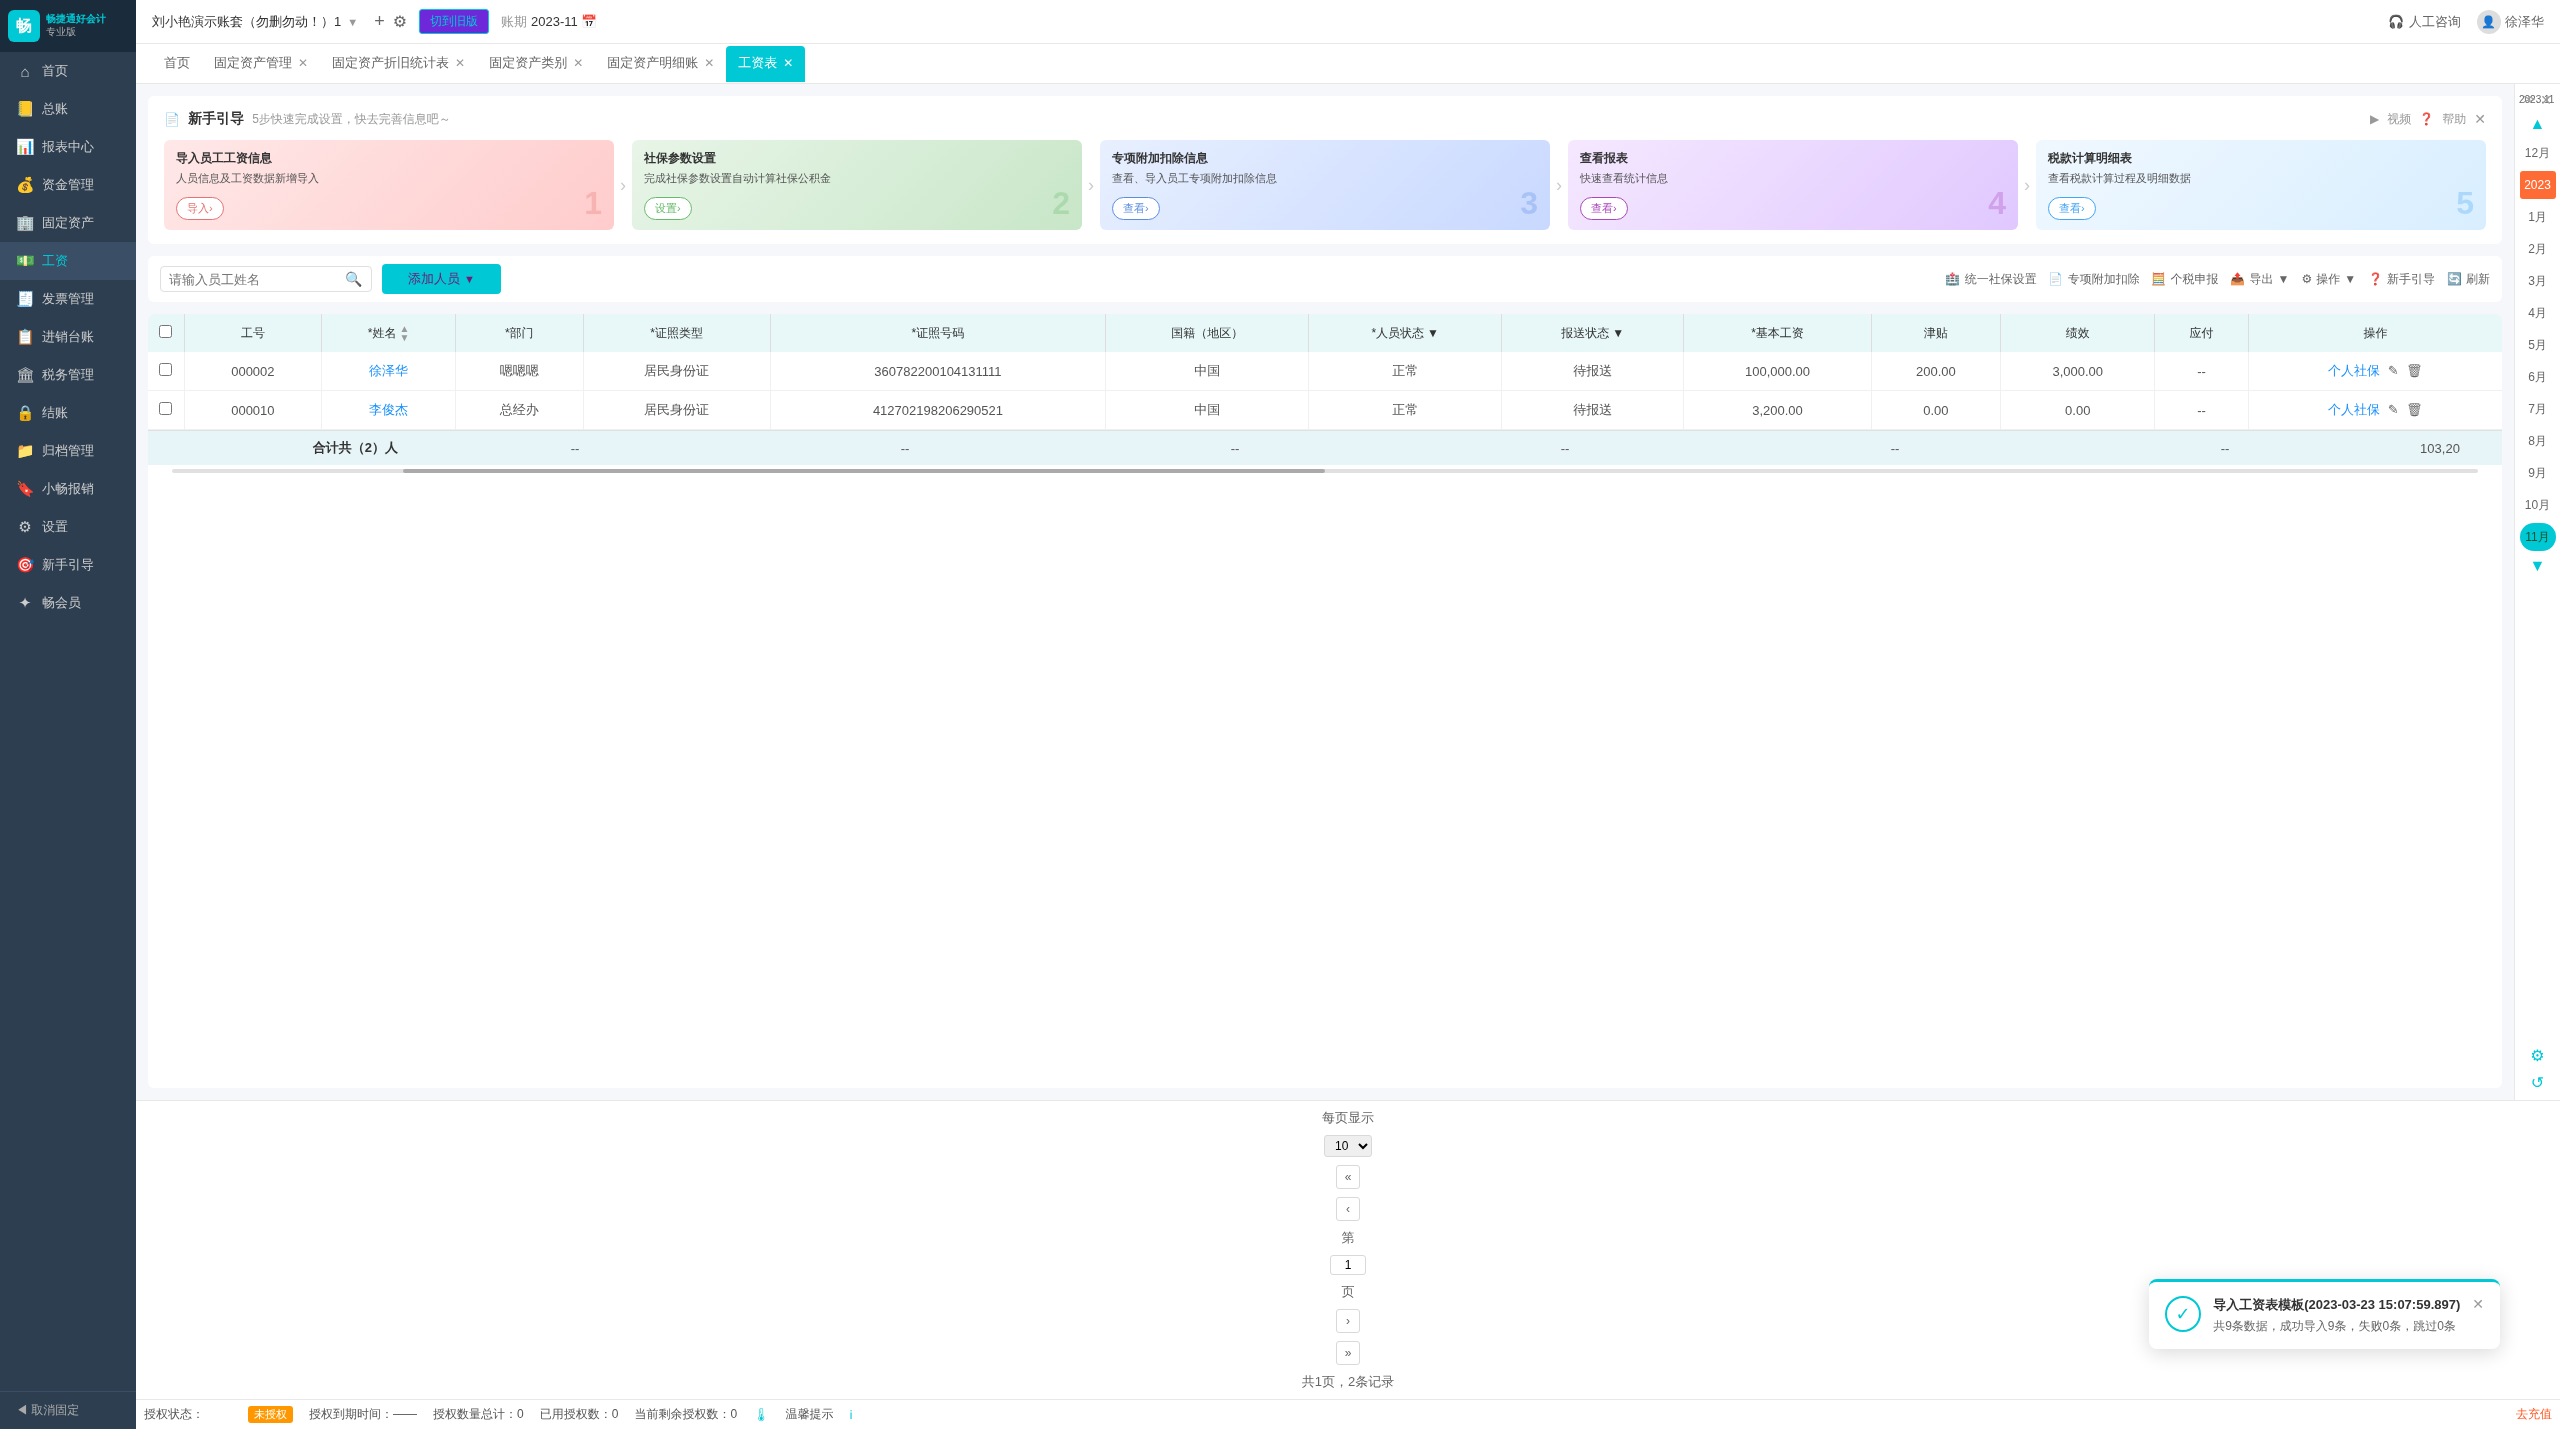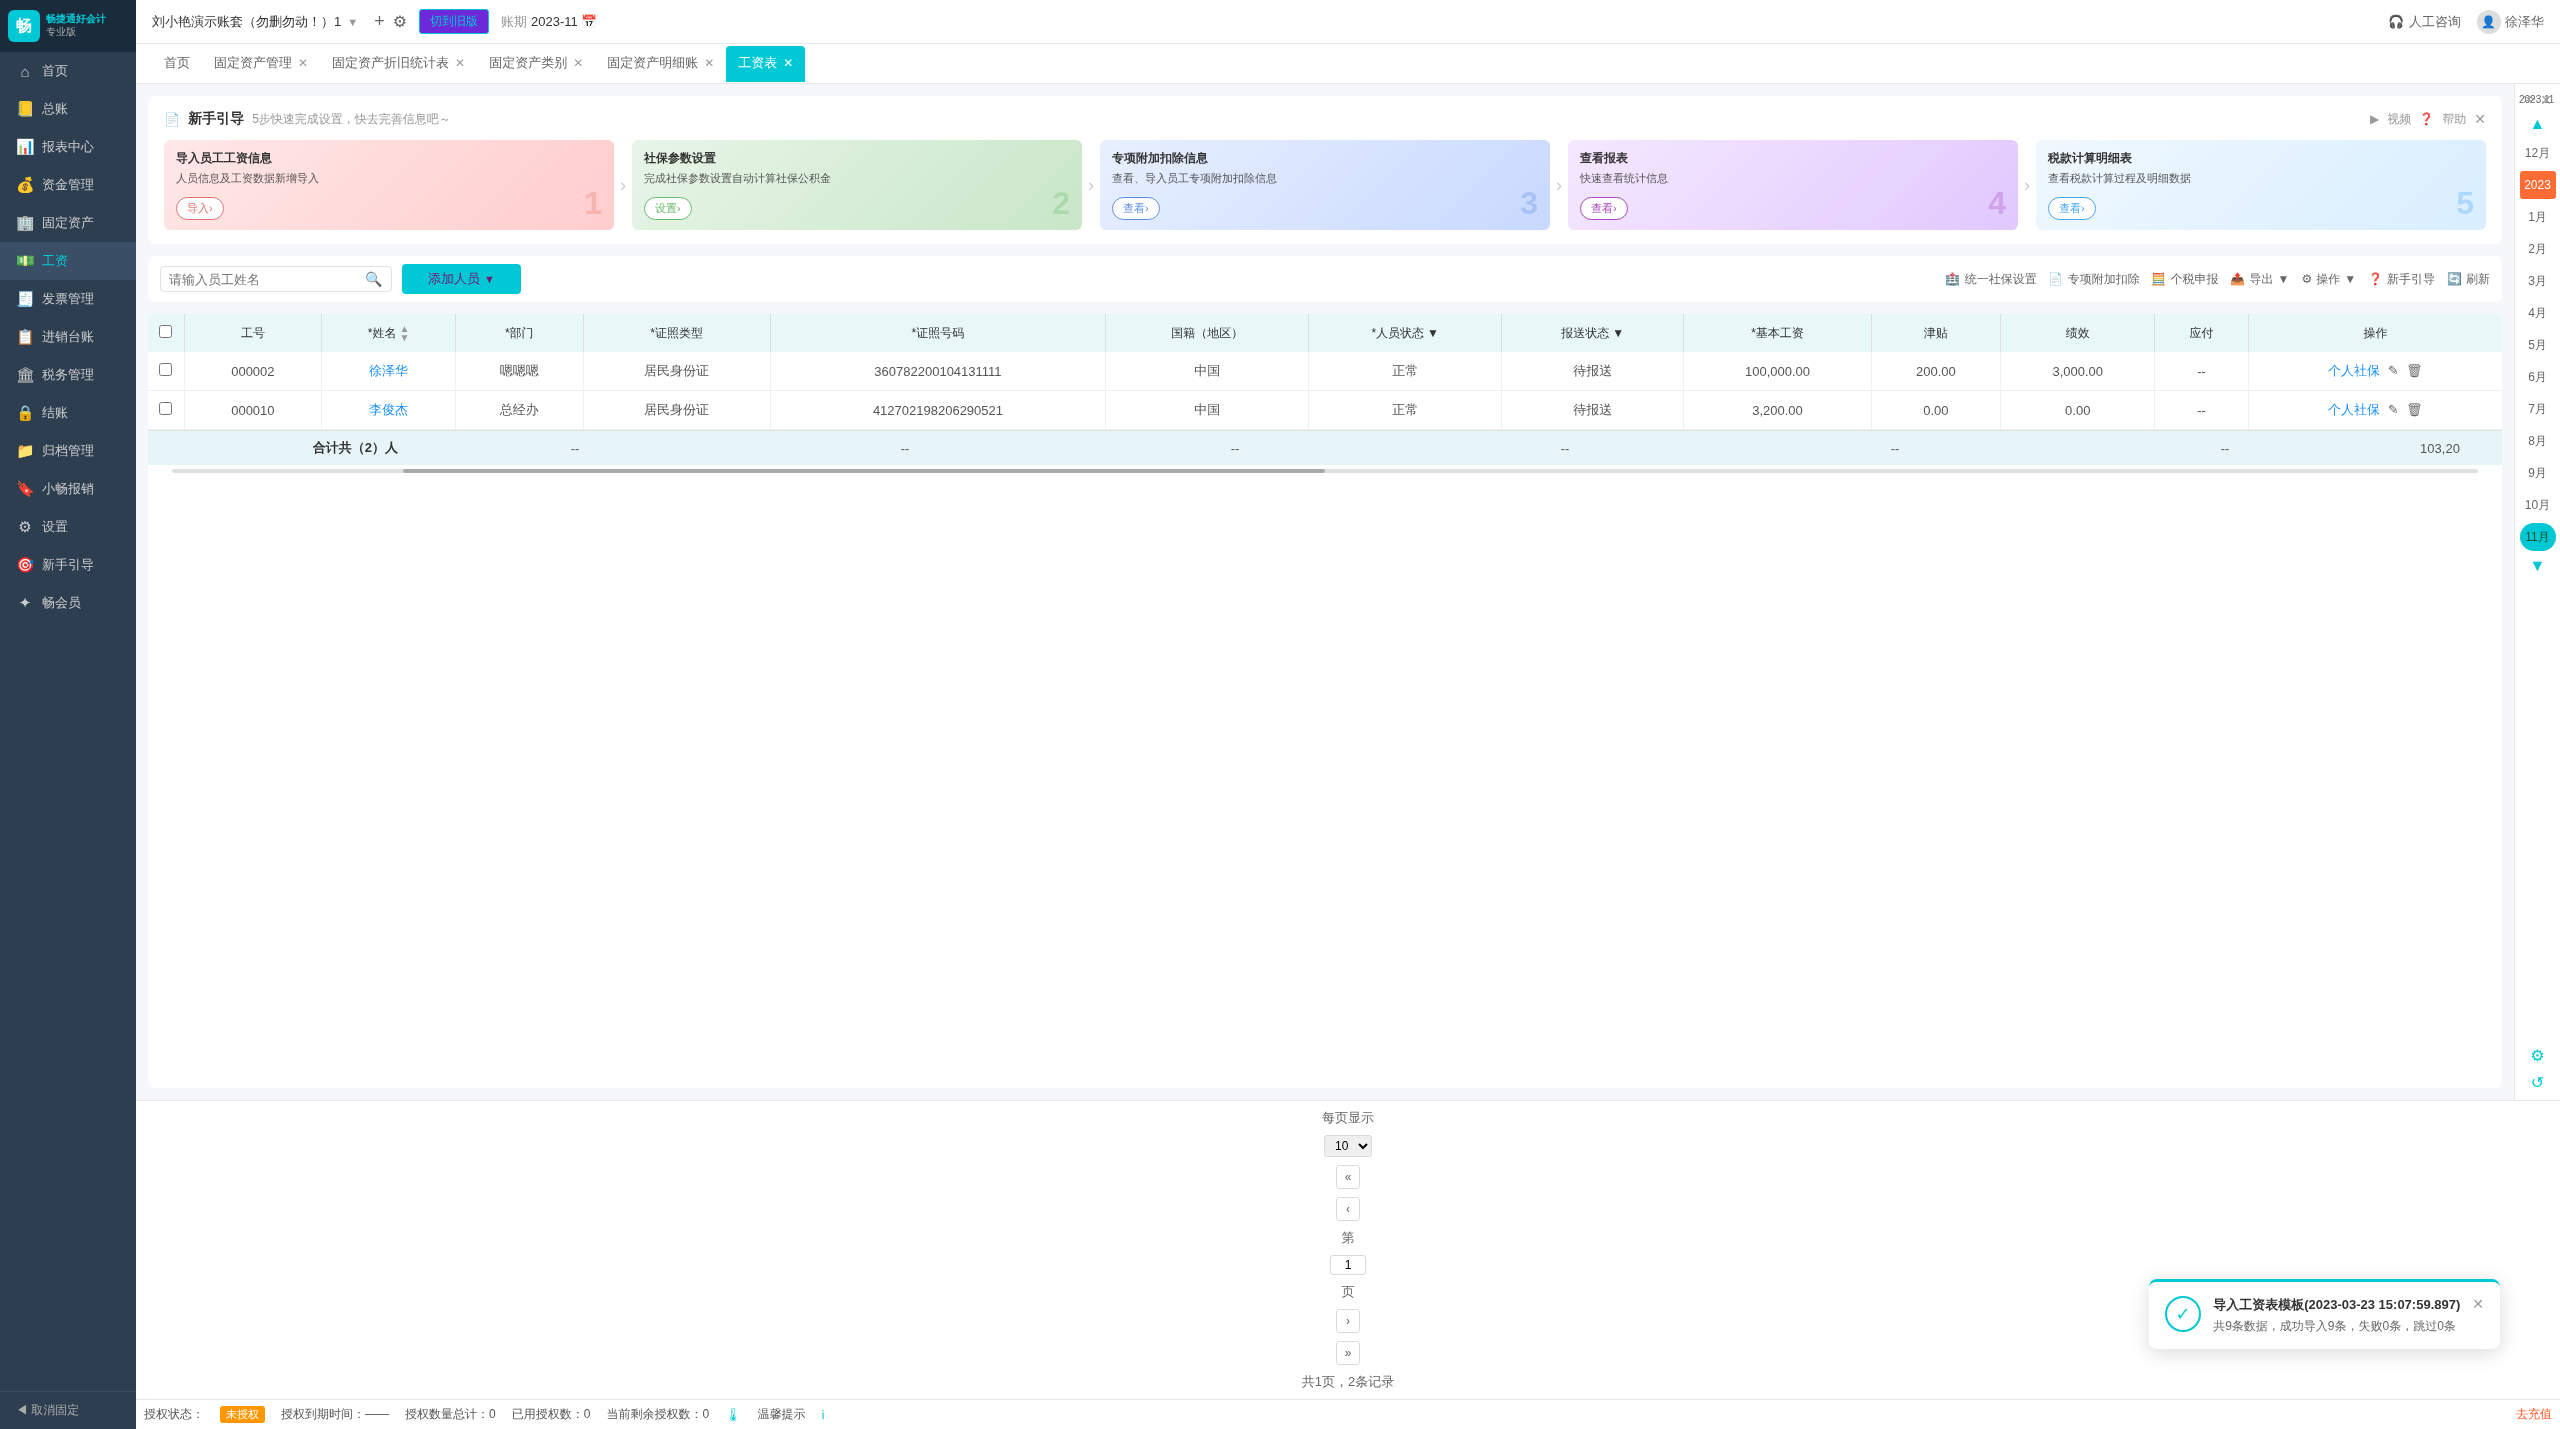--- a/index.html
+++ b/index.html
@@ -68,21 +68,21 @@
     .guide-step-2 .guide-step-btn { background: #fff; color: #66bb6a; border: 1px solid #66bb6a; }
     .guide-step-3 .guide-step-btn { background: #fff; color: #5c8ee0; border: 1px solid #5c8ee0; }
     .guide-step-4 .guide-step-btn { background: #fff; color: #ab47bc; border: 1px solid #ab47bc; }
     .guide-step-5 .guide-step-btn { background: #fff; color: #42a5f5; border: 1px solid #42a5f5; }
     .guide-arrow { color: #ccc; font-size: 18px; padding: 0 6px; flex-shrink: 0; }
     .guide-right { display: flex; align-items: center; gap: 8px; margin-left: auto; font-size: 12px; color: #999; }
     .guide-close { cursor: pointer; color: #999; font-size: 14px; }
 
     
     .toolbar { background: #fff; border-radius: 6px; padding: 8px 12px; display: flex; align-items: center; gap: 10px; }
-    .search-box { display: flex; align-items: center; gap: 6px; border: 1px solid #e0e0e0; border-radius: 4px; padding: 4px 8px; width: 232px; }
+    .search-box { display: flex; align-items: center; gap: 6px; border: 1px solid #e0e0e0; border-radius: 4px; padding: 4px 8px; width: 212px; }
     .search-input { border: none; outline: none; font-size: 13px; color: #333; width: 100%; background: transparent; }
     .search-icon { color: #999; font-size: 14px; }
     .btn-add { background: #00c8d4; color: #701a75; border: none; padding: 6px 26px; border-radius: 4px; font-size: 13px; cursor: pointer; display: flex; align-items: center; gap: 4px; }
     .btn-add-arrow { font-size: 11px; }
     .toolbar-actions { display: flex; align-items: center; gap: 12px; margin-left: auto; }
     .toolbar-action { display: flex; align-items: center; gap: 4px; font-size: 12px; color: #666; cursor: pointer; white-space: nowrap; }
 
     
     .table-wrap { background: #fff; border-radius: 6px; overflow: hidden; flex: 1; }
     table { width: 100%; border-collapse: collapse; font-size: 13px; }
@@ -106,21 +106,21 @@
     
     .pagination { background: #fff; padding: 8px 16px; display: flex; align-items: center; justify-content: flex-end; gap: 8px; font-size: 13px; color: #555; border-top: 1px solid #e8e8e8; flex-shrink: 0; flex-direction: column; }
     .pagination-label { color: #666; }
     .pagination-select { border: 1px solid #d9d9d9; border-radius: 3px; padding: 2px 6px; font-size: 12px; }
     .pagination-btn { width: 24px; height: 24px; display: flex; align-items: center; justify-content: center; border: 1px solid #d9d9d9; border-radius: 3px; cursor: pointer; color: #666; background: #fff; font-size: 12px; }
     .pagination-input { width: 36px; border: 1px solid #d9d9d9; border-radius: 3px; padding: 2px 4px; text-align: center; font-size: 12px; }
     .pagination-info { color: #666; }
 
     
     .statusbar { background: #fff; padding: 6px 8px; font-size: 12px; color: #555; display: flex; align-items: center; gap: 16px; border-top: 1px solid #e8e8e8; flex-shrink: 0; }
-    .status-badge { background: #ff9800; color: #fff; padding: 1px 6px; border-radius: 3px; font-size: 11px; }
+    .status-badge { background: #ff9800; color: #fff; padding: 1px 6px; border-radius: 3px; font-size: 11px; margin-left: 28px; }
     .status-warn { color: #00c8d4; font-size: 13px; }
     .charge-link { color: #ff5722; cursor: pointer; margin-left: auto; font-size: 12px; }
 
     
     .right-panel { width: 46px; background: #fff; border-left: 1px solid #e8e8e8; display: flex; flex-direction: column; align-items: center; padding-top: 10px; gap: 4px; flex-shrink: 0; position: relative; }
     .right-panel-close { position: absolute; top: 8px; right: 8px; cursor: pointer; color: #999; font-size: 14px; }
     .right-panel-expand { position: absolute; top: 8px; left: 8px; cursor: pointer; color: #999; font-size: 12px; }
     .month-item { width: 36px; height: 28px; display: flex; align-items: center; justify-content: center; font-size: 12px; color: #666; cursor: pointer; border-radius: 3px; }
     .month-item.active { background: #00c8d4; color: #14532d; border-radius: 14px; }
     .month-item.year-active { background: #ff6b35; color: #fff; border-radius: 3px; }

